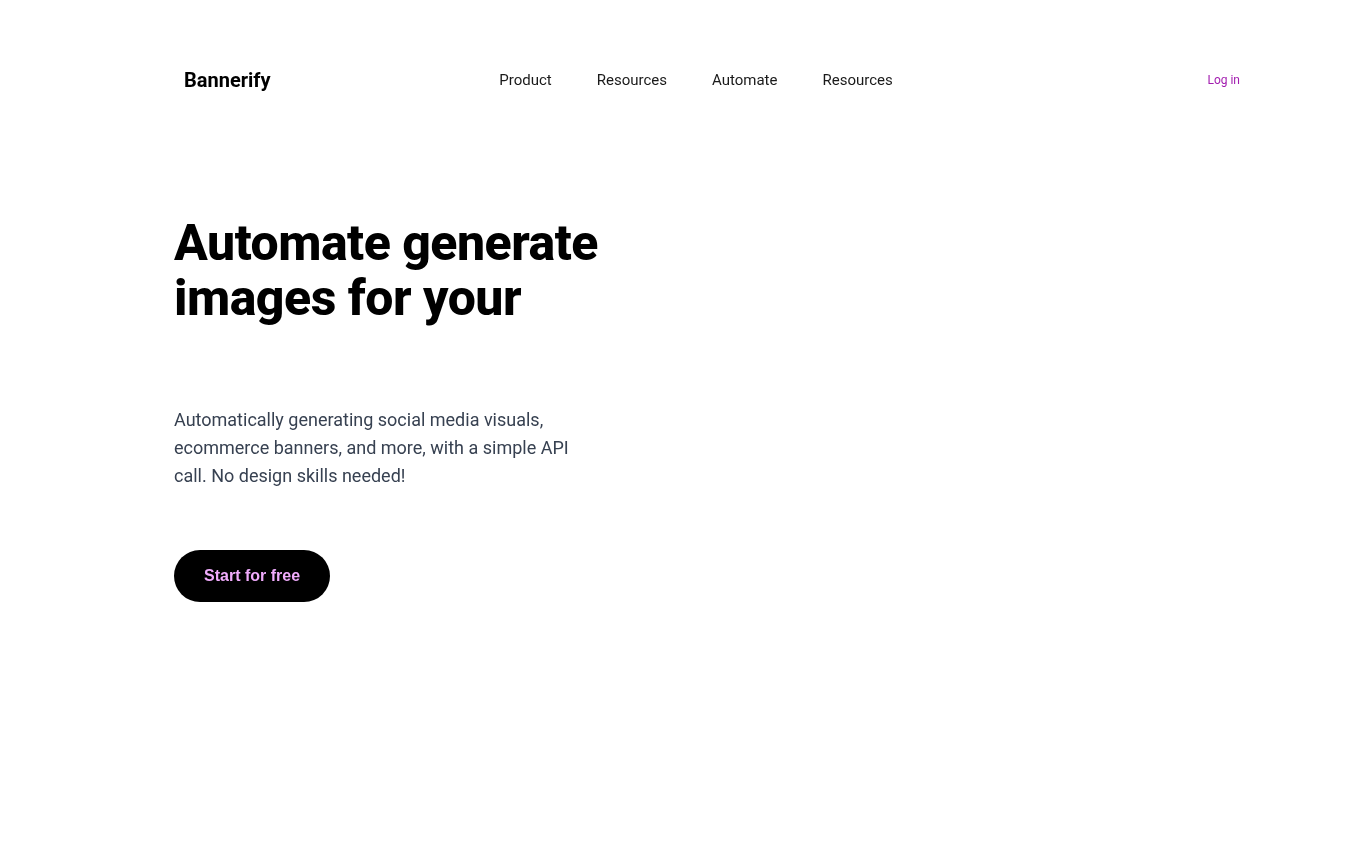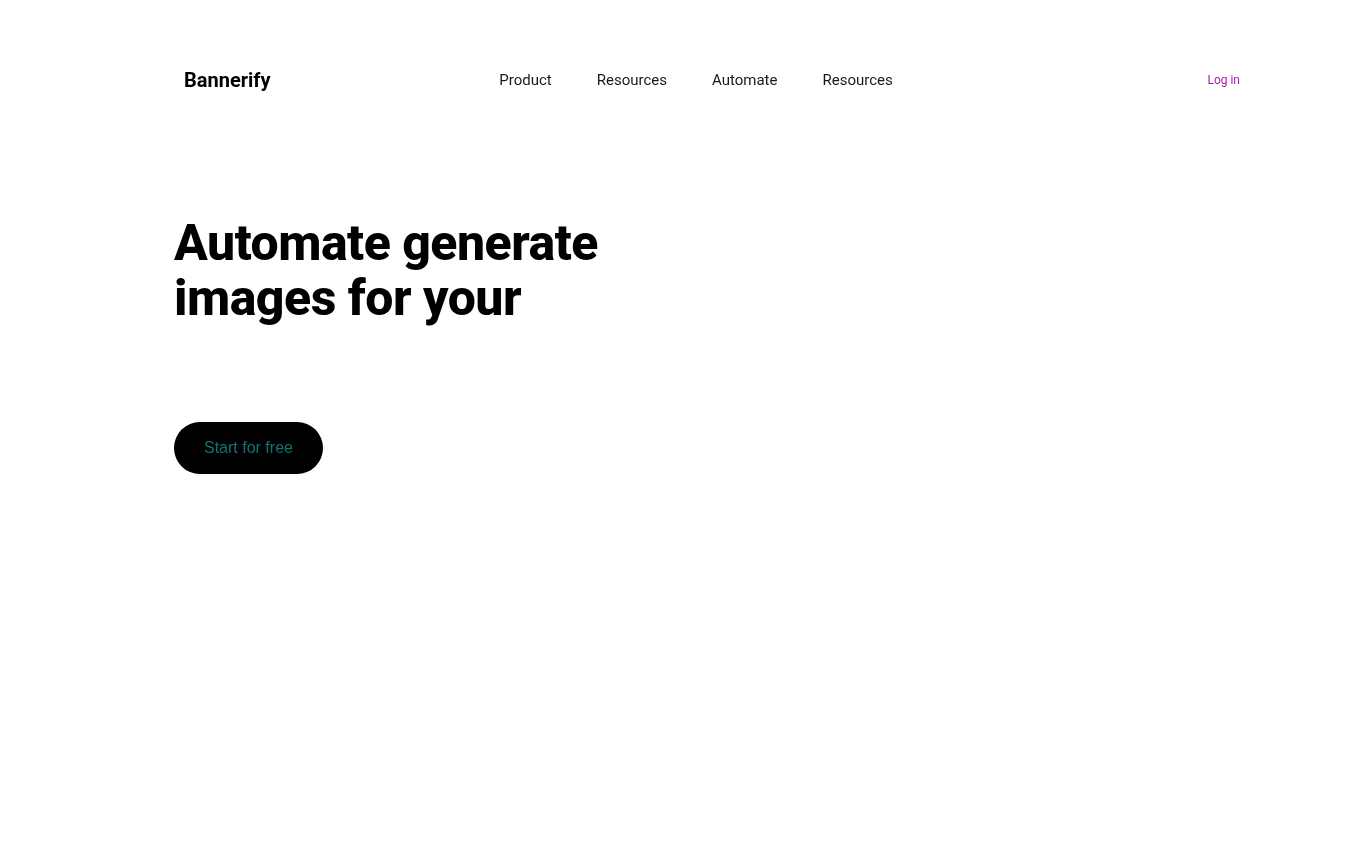--- a/index.html
+++ b/index.html
@@ -70,23 +70,23 @@
       font-size: 18px;
       line-height: 1.55;
       color: #374151;
       max-width: 400px;
       margin-bottom: 44px;
     }
     
     .cta-button {
       display: inline-block;
       background: #000000;
-      color: #0f766e;
+      color: #f0abfc;
       font-size: 16px;
-      font-weight: 400;
+      font-weight: 700;
       padding: 17px 30px;
       border-radius: 999px;
       border: none;
       cursor: pointer;
     }
   </style>
 </head>
 <body>
 
 <header class="header">
@@ -97,14 +97,15 @@
     <a class="nav-item">Resources</a>
     <a class="nav-item">Automate</a>
     <a class="nav-item">Resources</a>
   </nav>
 
   <a class="login">Log in</a>
 </header>
 
 <section class="hero">
   <h1 class="hero-title">Automate generate images for your</h1>
+  <p class="hero-description">Automatically generating social media visuals, ecommerce banners, and more, with a simple API call. No design skills needed!</p>
   <button class="cta-button">Start for free</button>
 </section>
 
 </body></html>

